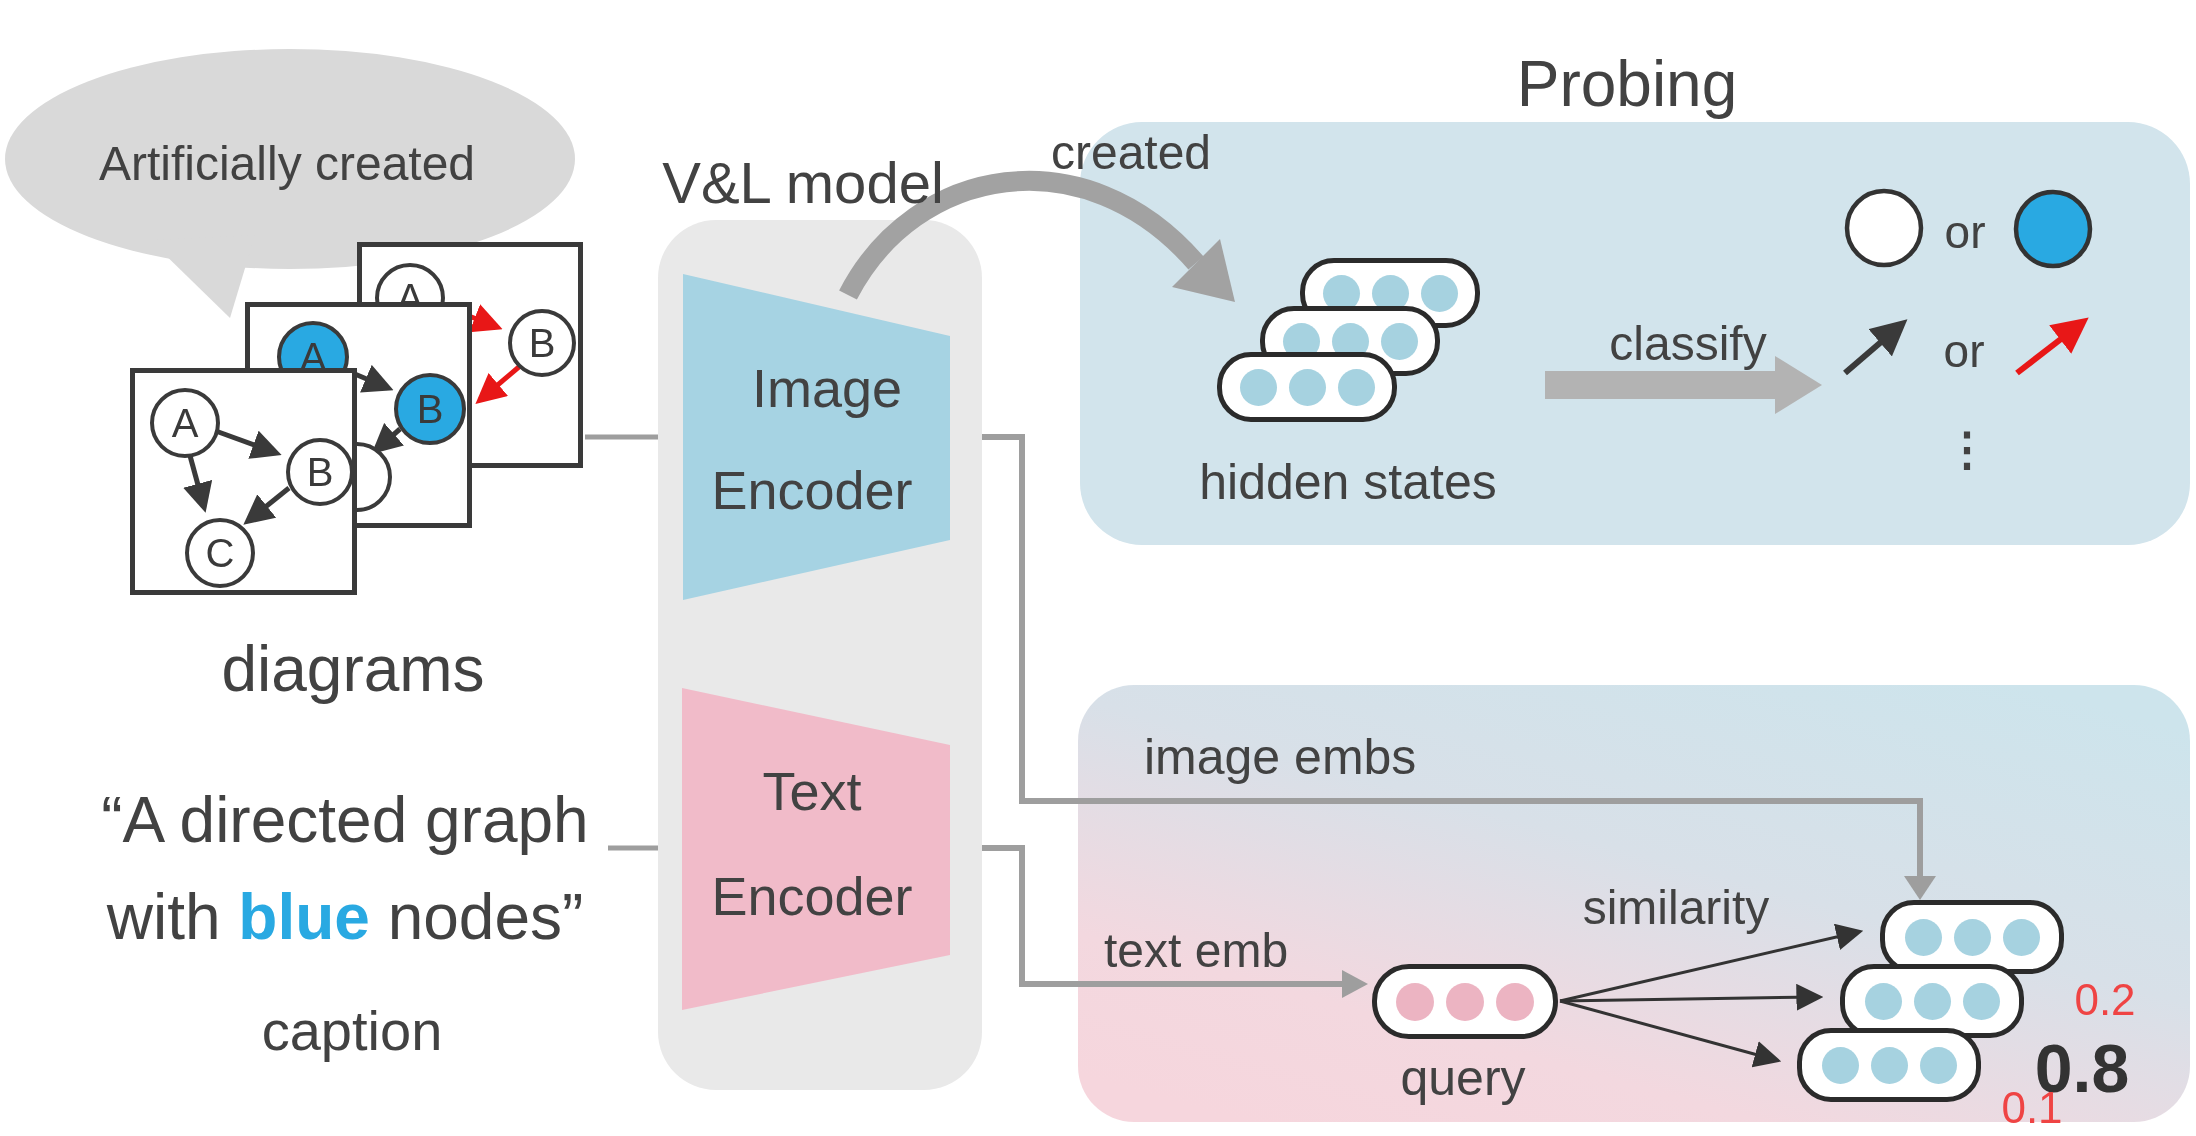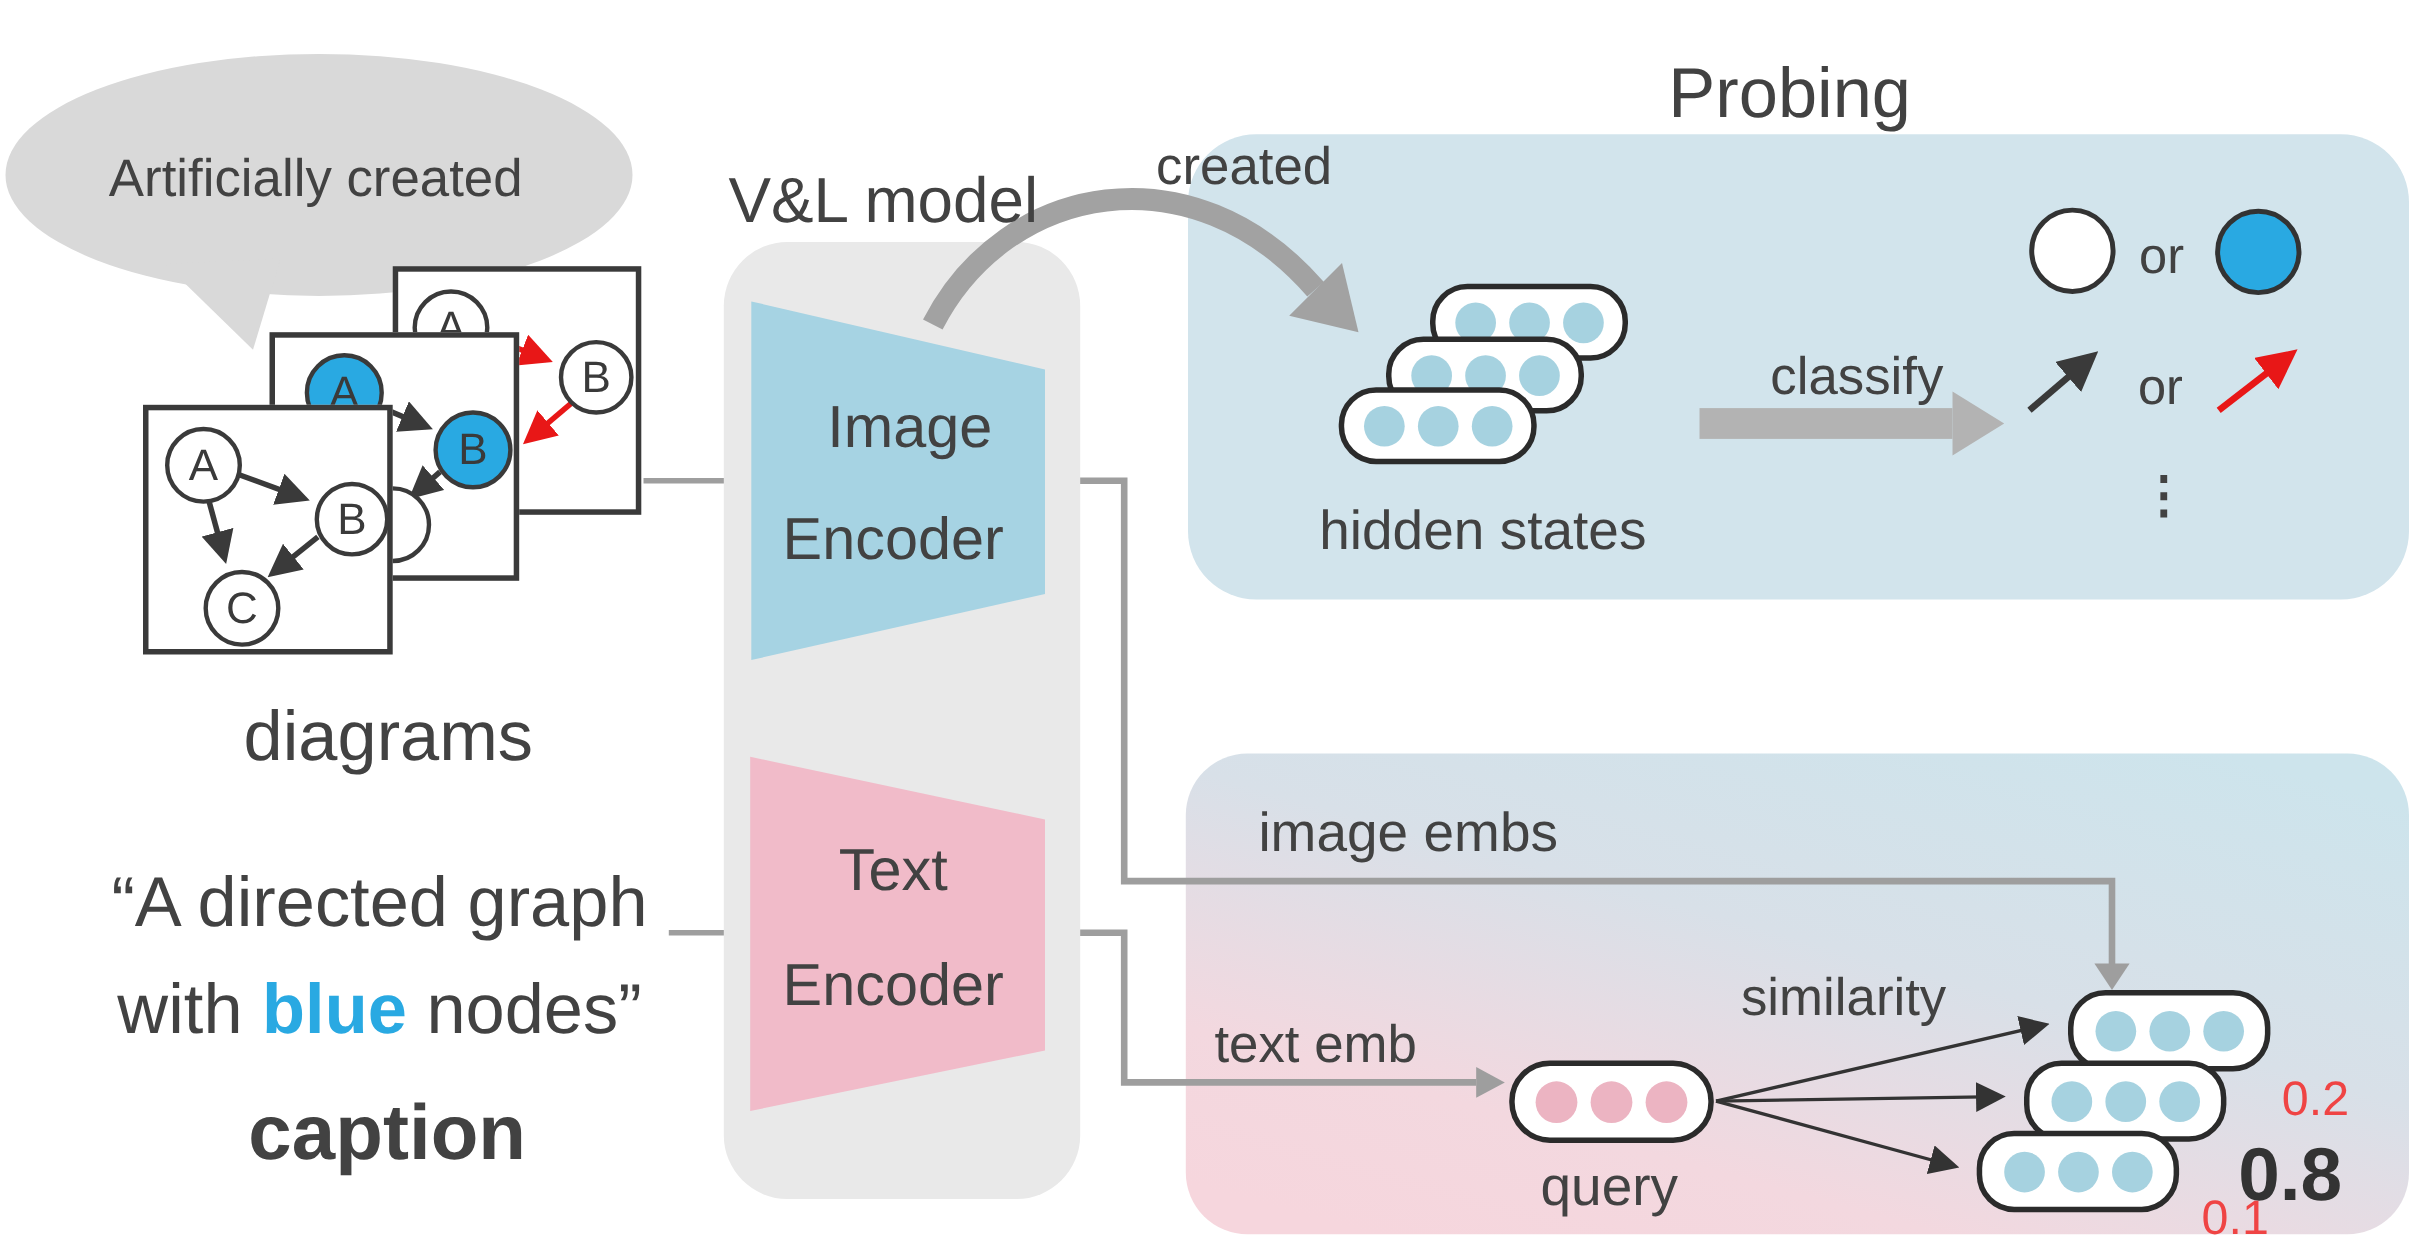--- a/index.html
+++ b/index.html
@@ -168,21 +168,21 @@
   </div>
 
   <div class="lbl" style="left:287px;top:163px;font-size:48px;">Artificially created</div>
 
   <div class="lbl" style="left:353px;top:669px;font-size:64px;">diagrams</div>
 
   <div class="lbl" style="left:345px;top:820px;font-size:64px;">“A directed graph</div>
   <div class="lbl" style="left:345px;top:917px;font-size:64px;">
     <span>with </span><span style="color:#29a9e2;font-weight:700;">blue</span><span> nodes”</span>
   </div>
-  <div class="lbl" style="left:352px;top:1030px;font-size:71px;font-weight:bold;">caption</div>
+  <div class="lbl" style="left:352px;top:1030px;font-size:56px;">caption</div>
 
   <div class="lbl" style="left:803px;top:182px;font-size:58px;">V&amp;L model</div>
   <div class="lbl" style="left:812px;top:388px;font-size:54px;margin-left:15px;">Image</div>
   <div class="lbl" style="left:812px;top:490px;font-size:54px;">Encoder</div>
   <div class="lbl" style="left:812px;top:791px;font-size:54px;">Text</div>
   <div class="lbl" style="left:812px;top:896px;font-size:54px;">Encoder</div>
 
   <div class="lbl" style="left:1627px;top:84px;font-size:64px;">Probing</div>
   <div class="lbl" style="left:1131px;top:152px;font-size:48px;">created</div>
   <div class="lbl" style="left:1348px;top:471px;font-size:50px;margin-top:11px;">hidden states</div>

